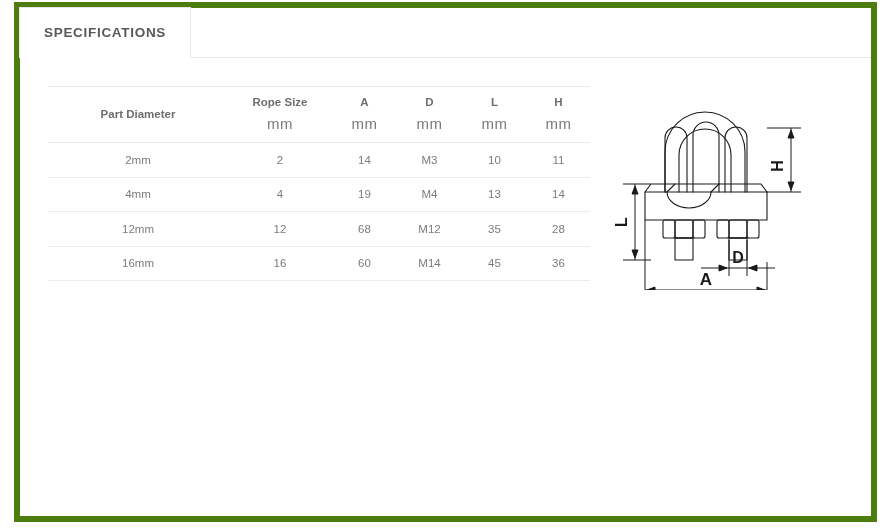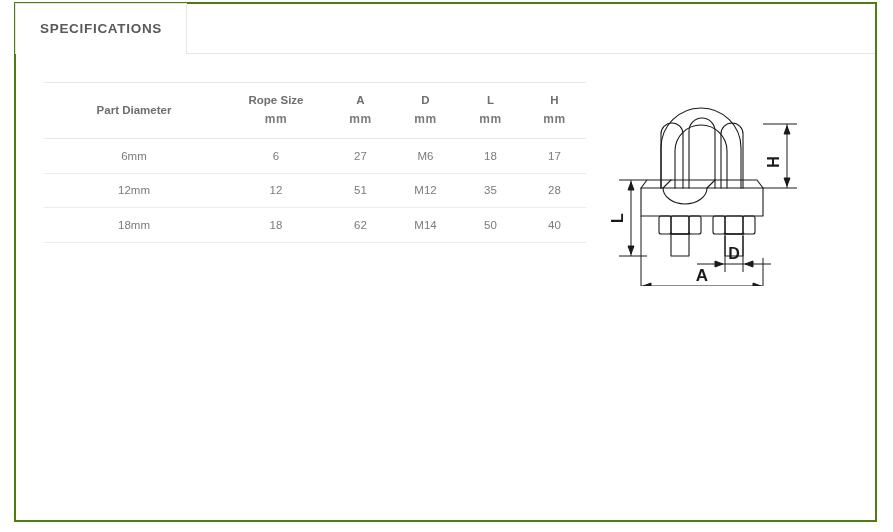--- a/index.html
+++ b/index.html
@@ -16,21 +16,21 @@
   }
 
   
   .panel {
     position: absolute;
     left: 14px;
     top: 2px;
     width: 863px;
     height: 520px;
     box-sizing: border-box;
-    border: 2px solid #4d7c0f;
+    border: 6px solid #4d7c0f;
     background: #ffffff;
   }
 
   
   .tabstrip {
     position: absolute;
     left: 0;
     top: 0;
     width: 100%;
     height: 50px;
@@ -87,22 +87,22 @@
     border-top: 1px solid #e8e8e8;
     border-bottom: 1px solid #e8e8e8;
     height: 55px;
     font-weight: bold;
     font-size: 11.5px;
     color: #6d6e71;
     line-height: 1.65;
   }
   .spec-table thead th .unit {
     display: block;
-    font-weight: bold;
-    font-size: 12px;
+    font-weight: normal;
+    font-size: 15px;
     color: #7a7b7d;
     letter-spacing: 0.5px;
   }
   .spec-table tbody td {
     height: 33.5px;
     border-bottom: 1px solid #ececec;
   }
   .spec-table tbody tr:last-child td {
     border-bottom: 1px solid #ececec;
   }
@@ -170,42 +170,50 @@
             <span class="unit">mm</span>
           </th>
           <th>
             <span>H</span>
             <span class="unit">mm</span>
           </th>
         </tr>
       </thead>
       <tbody id="spec-body">
           <tr>
-            <td>6mm</td>
-            <td>6</td>
-            <td>27</td>
-            <td>M6</td>
-            <td>18</td>
-            <td>17</td>
+            <td>2mm</td>
+            <td>2</td>
+            <td>14</td>
+            <td>M3</td>
+            <td>10</td>
+            <td>11</td>
+          </tr>
+          <tr>
+            <td>4mm</td>
+            <td>4</td>
+            <td>19</td>
+            <td>M4</td>
+            <td>13</td>
+            <td>14</td>
           </tr>
           <tr>
             <td>12mm</td>
             <td>12</td>
-            <td>51</td>
+            <td>68</td>
             <td>M12</td>
             <td>35</td>
             <td>28</td>
           </tr>
           <tr>
-            <td>18mm</td>
-            <td>18</td>
-            <td>62</td>
+            <td>16mm</td>
+            <td>16</td>
+            <td>60</td>
             <td>M14</td>
-            <td>50</td>
-            <td>40</td>
+            <td>45</td>
+            <td>36</td>
           </tr>
         </tbody>
     </table>
 
     <div class="drawing">
       <svg width="210" height="210" viewBox="0 0 210 210">
         <g fill="none" stroke="#1a1a1a" stroke-width="1.1" stroke-linejoin="round" stroke-linecap="round">
 
           <path d="M 60 112 L 60 72 A 40 40 0 0 1 140 72 L 140 112"></path>
 

